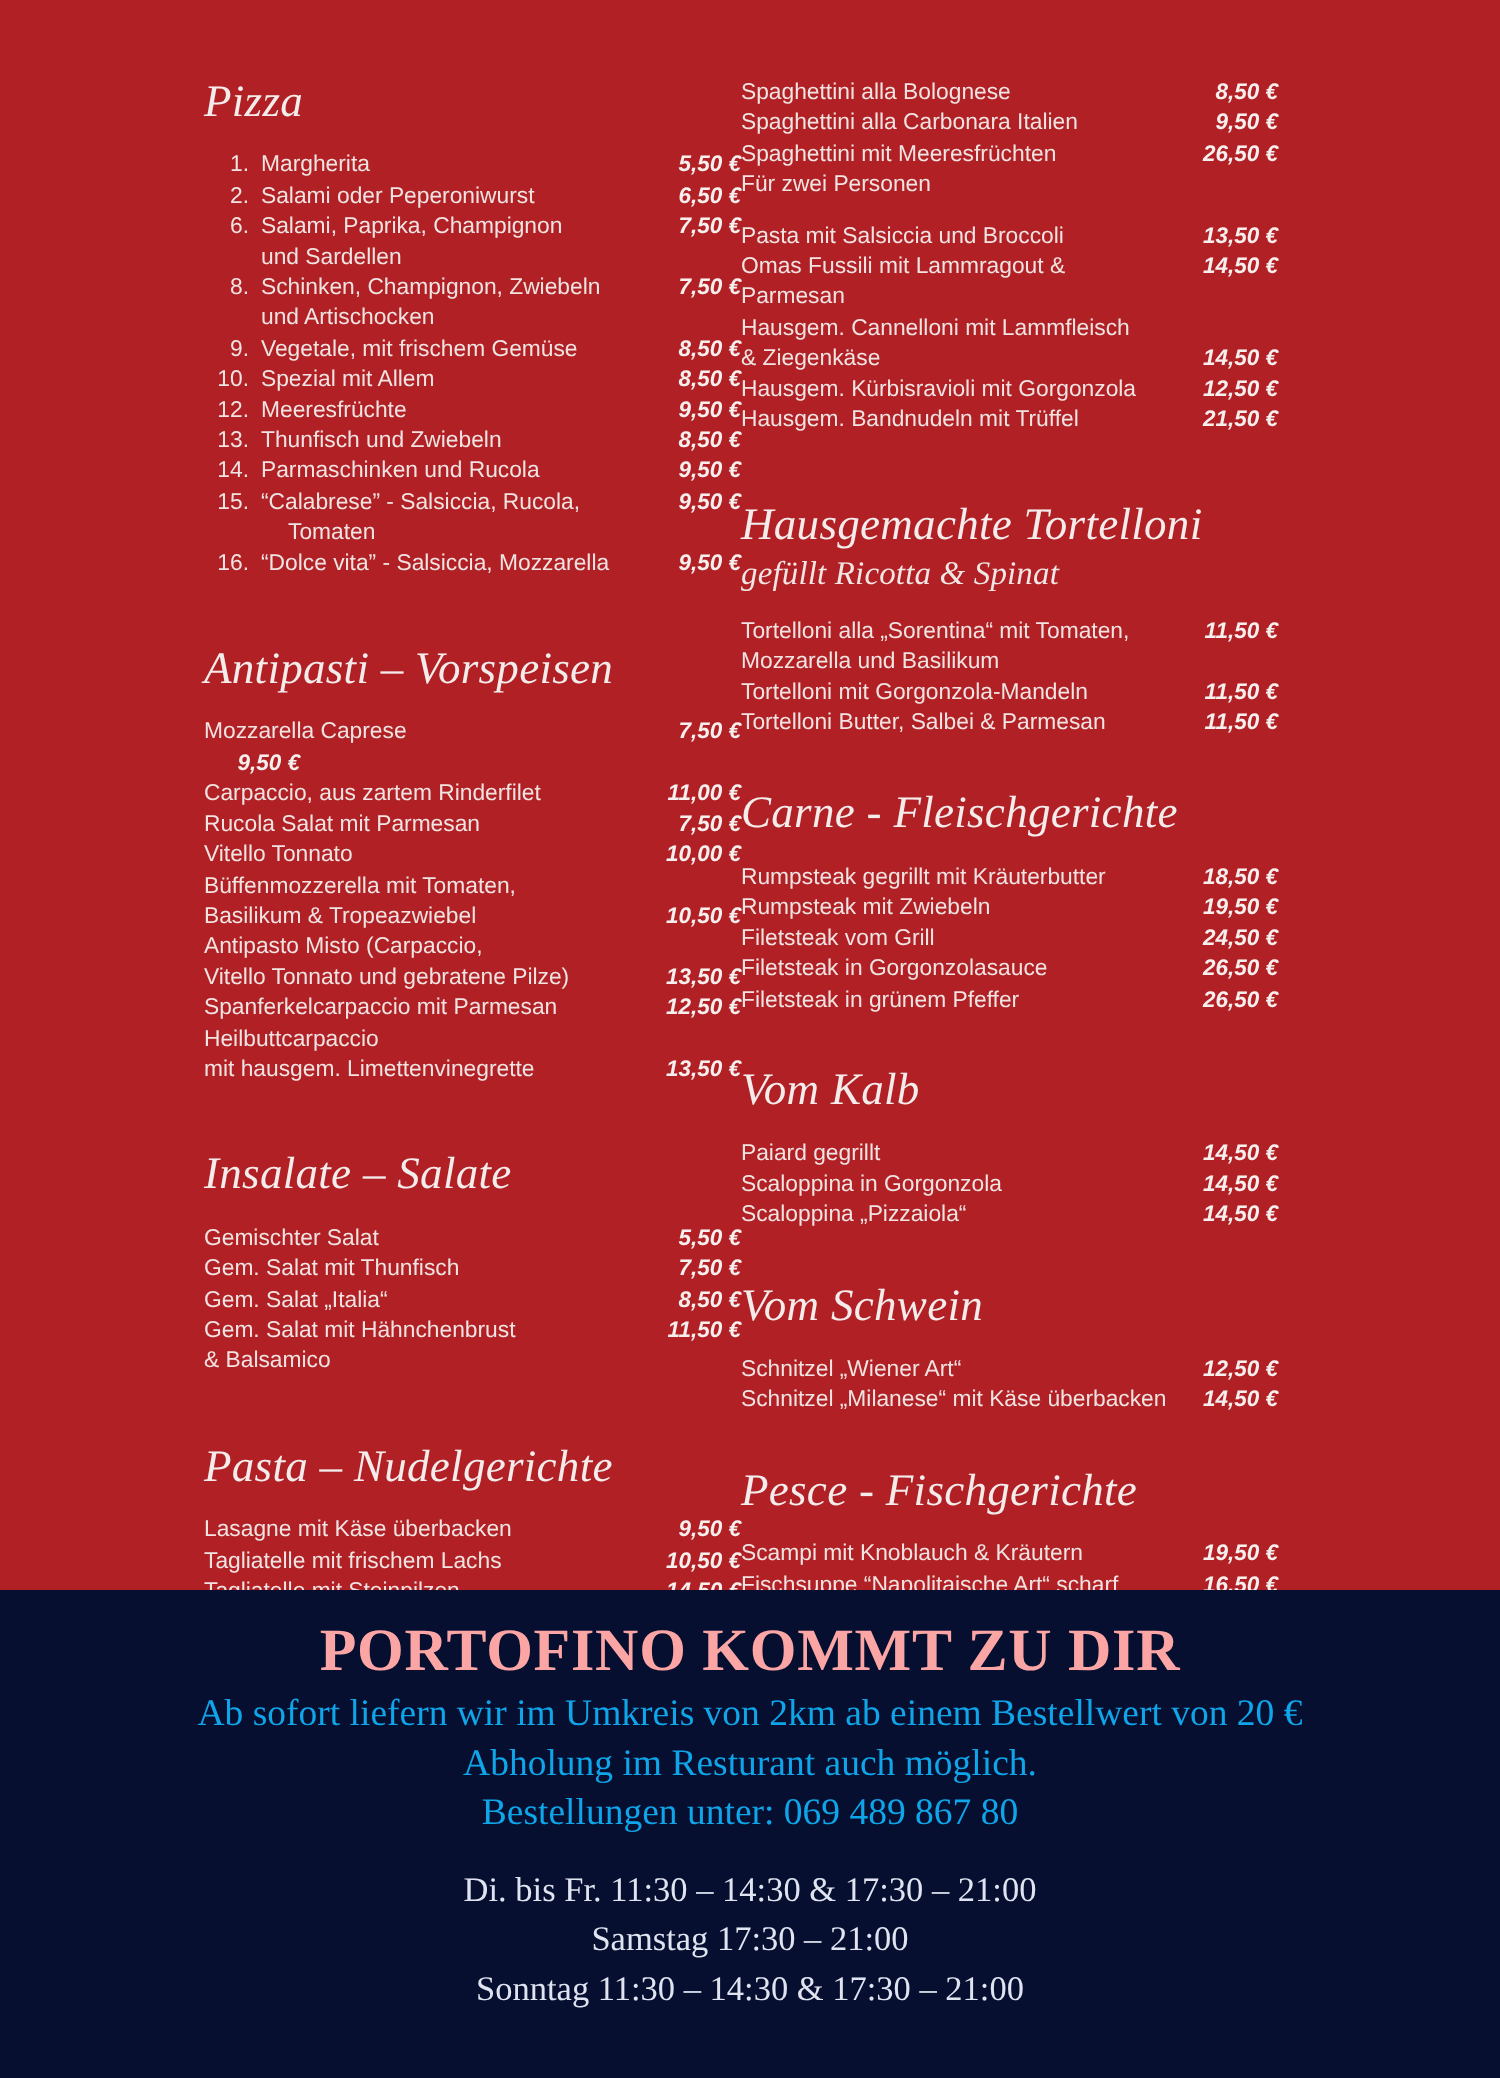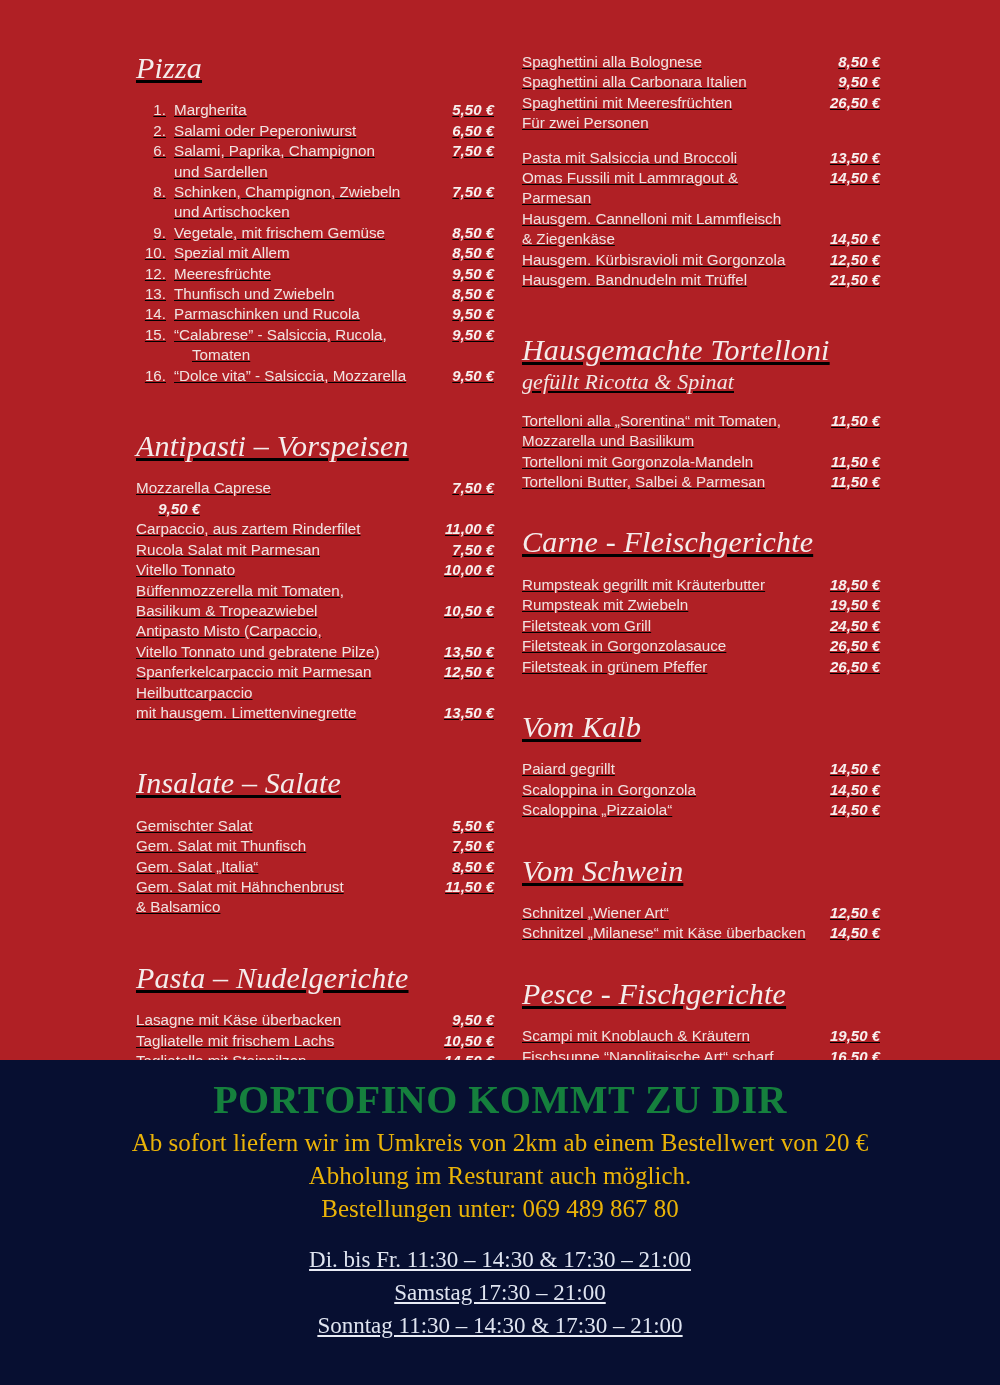--- a/index.html
+++ b/index.html
@@ -27,23 +27,21 @@
     top: 0;
     width: 1000px;
     height: 1060px;
     background: #b02025;
     box-sizing: border-box;
     padding: 52px 122px 0 136px;
   }
 
   .columns {
     display: flex;
-    gap: 28px;
     align-items: flex-start;
-    text-decoration: underline;
   }
   .col {
     width: 358px;
     flex: 0 0 358px;
   }
 
   
   .section {
     margin-bottom: 0;
   }
@@ -119,31 +117,30 @@
     text-align: center;
     font-family: "Liberation Serif", serif;
     color: #e9ecf5;
   }
   .footer-title {
     font-size: 40px;
     font-weight: bold;
     letter-spacing: 0.5px;
     line-height: 1.1;
     margin: 0 0 4px 0;
-    color: #15803d;
+    color: #fca5a5;
   }
   .footer-line {
     font-size: 25px;
     line-height: 33px;
     margin: 0;
-    color: #eab308;
+    color: #0ea5e9;
   }
   .hours {
     margin-top: 18px;
-    text-decoration: underline;
   }
   .hours-line {
     font-size: 23px;
     line-height: 33px;
     margin: 0;
     color: #dfe4f0;
   }
 </style>
 </head>
 <body>

